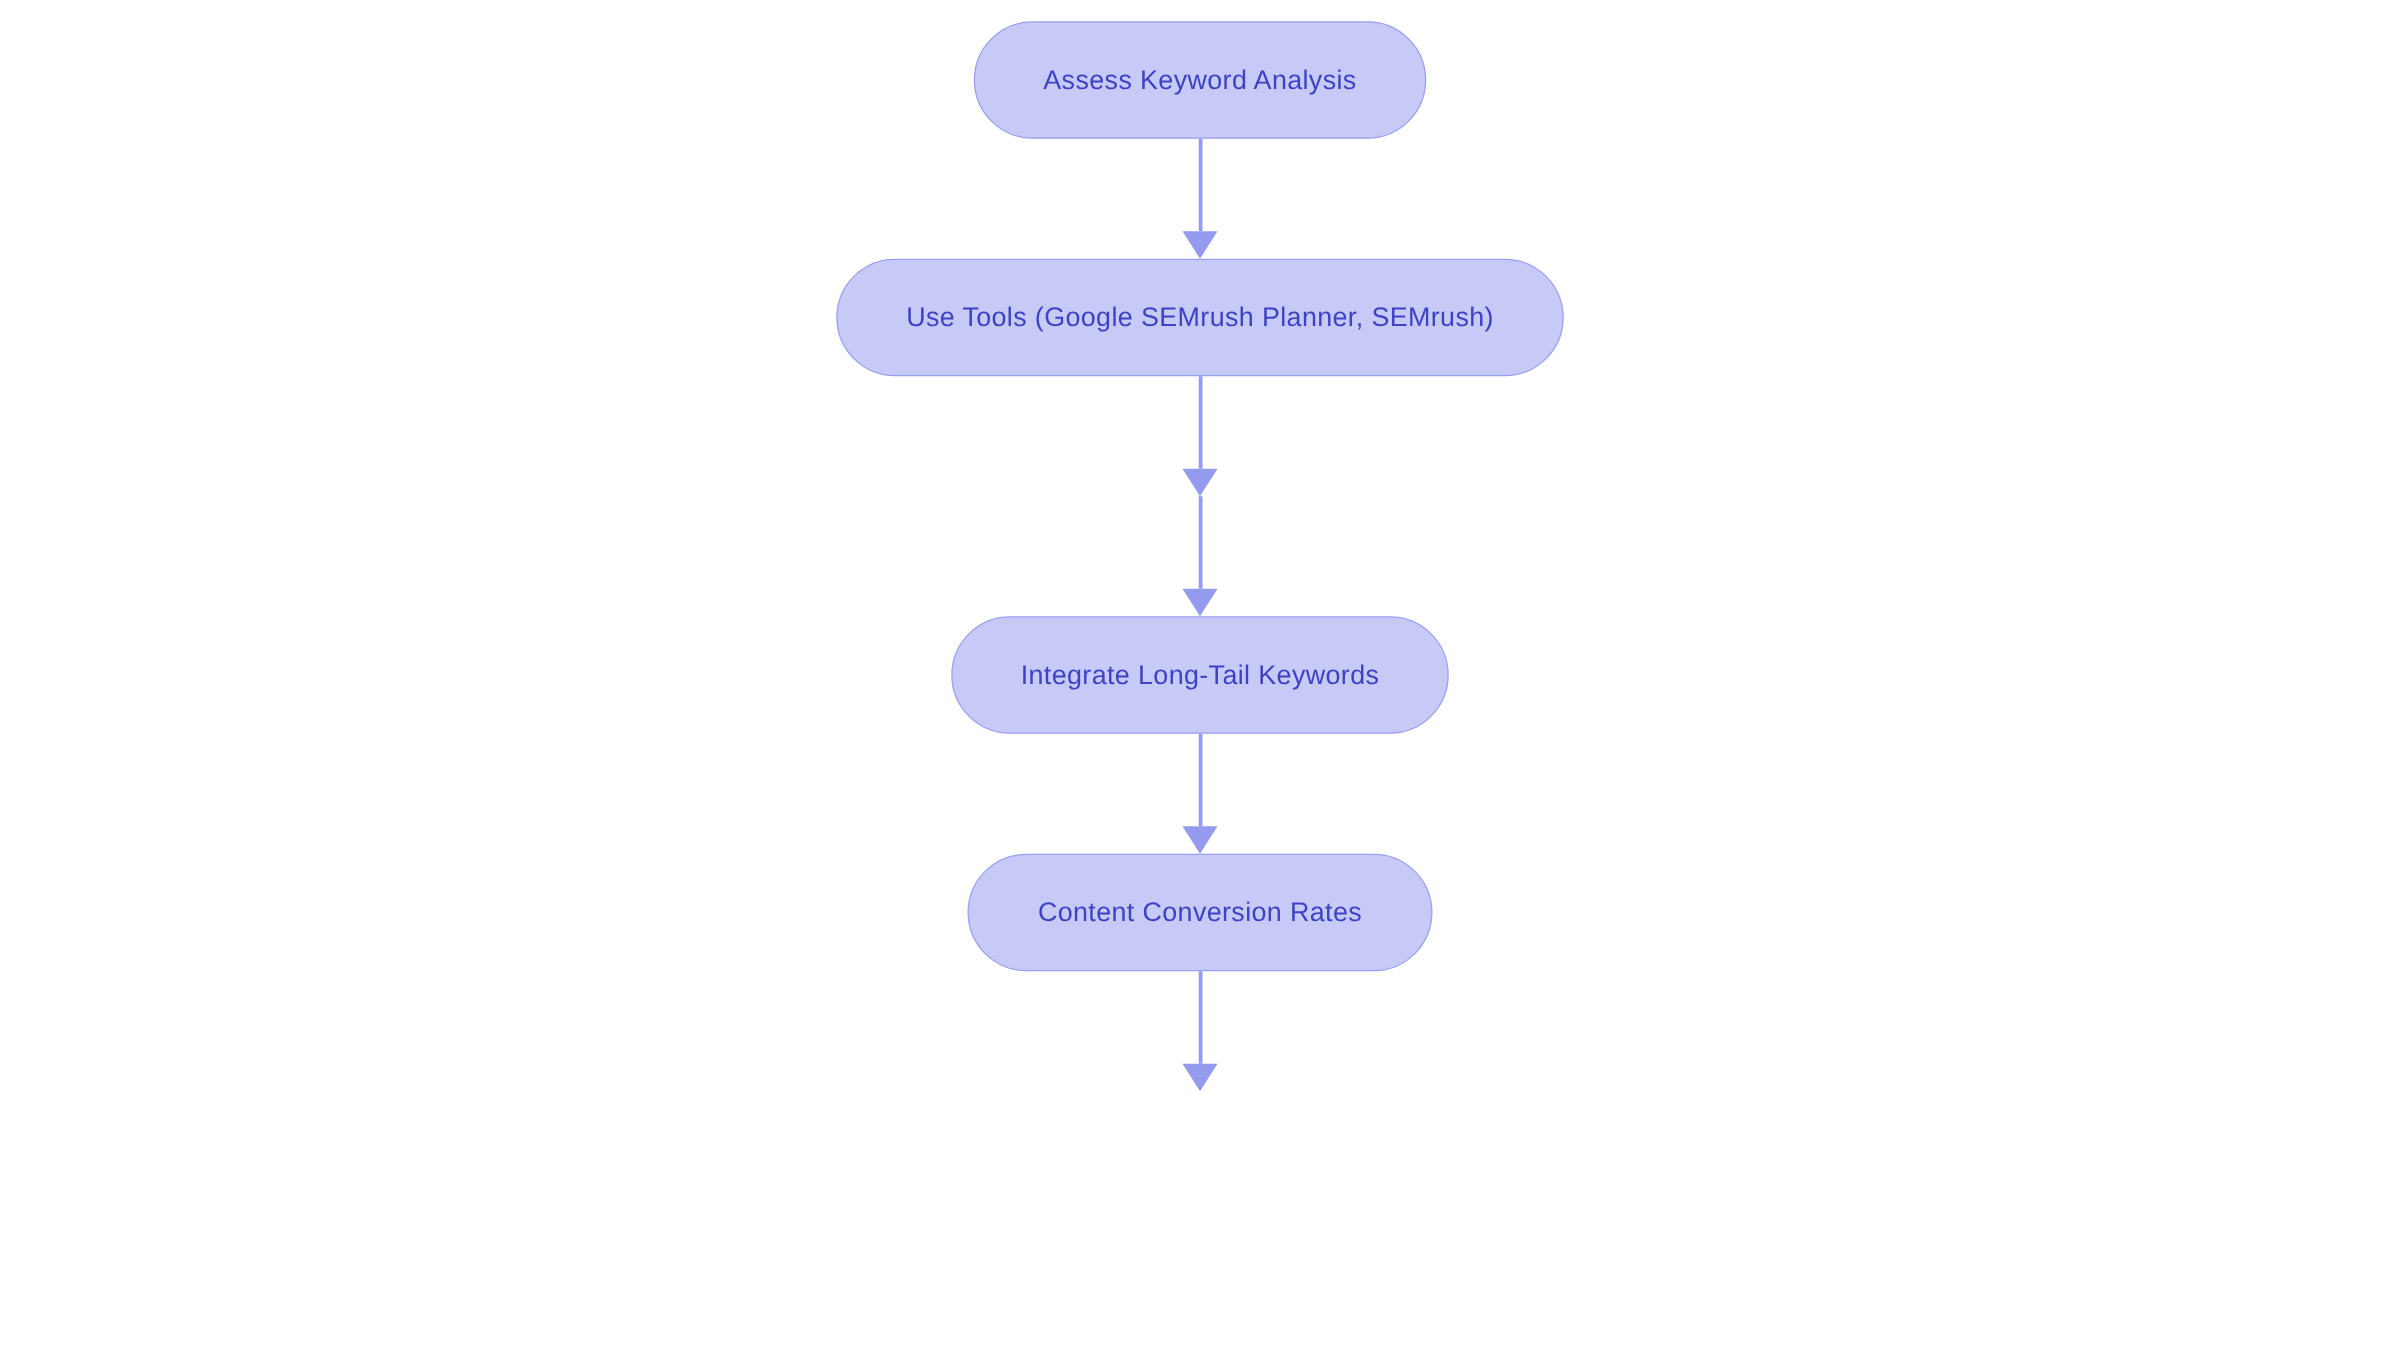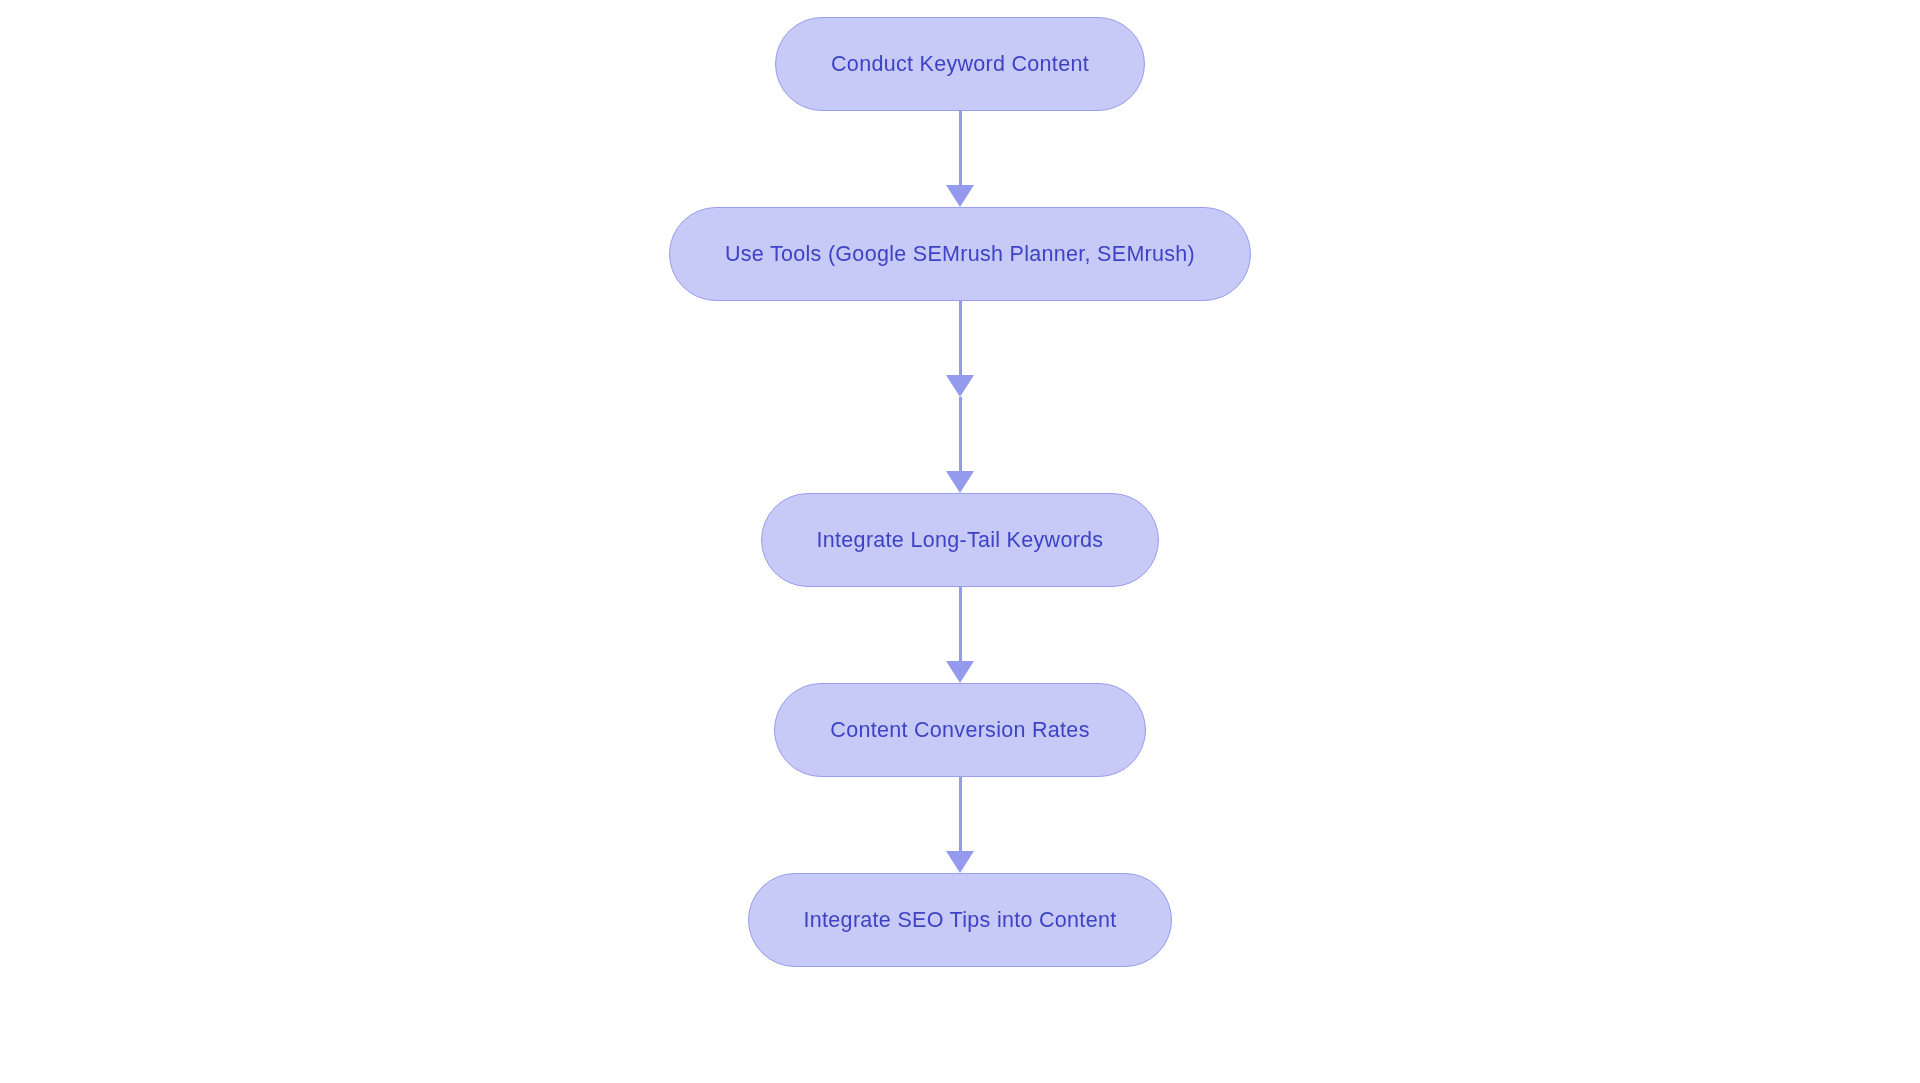--- a/index.html
+++ b/index.html
@@ -59,21 +59,21 @@
     border-top: 22px solid #949bef;
   }
 </style>
 </head>
 <body>
 
 <div class="canvas">
   <div class="flow">
 
     <div class="node">
-      <span>Conduct Keyword Content</span>
+      <span>Assess Keyword Analysis</span>
     </div>
 
     <div class="arrow">
       <div class="shaft"></div>
       <div class="head"></div>
     </div>
 
     <div class="node">
       <span>Use Tools (Google SEMrush Planner, SEMrush)</span>
     </div>
@@ -100,18 +100,15 @@
 
     <div class="node">
       <span>Content Conversion Rates</span>
     </div>
 
     <div class="arrow">
       <div class="shaft"></div>
       <div class="head"></div>
     </div>
 
-    <div class="node">
-      <span>Integrate SEO Tips into Content</span>
-    </div>
 
   </div>
 </div>
 
 </body></html>

